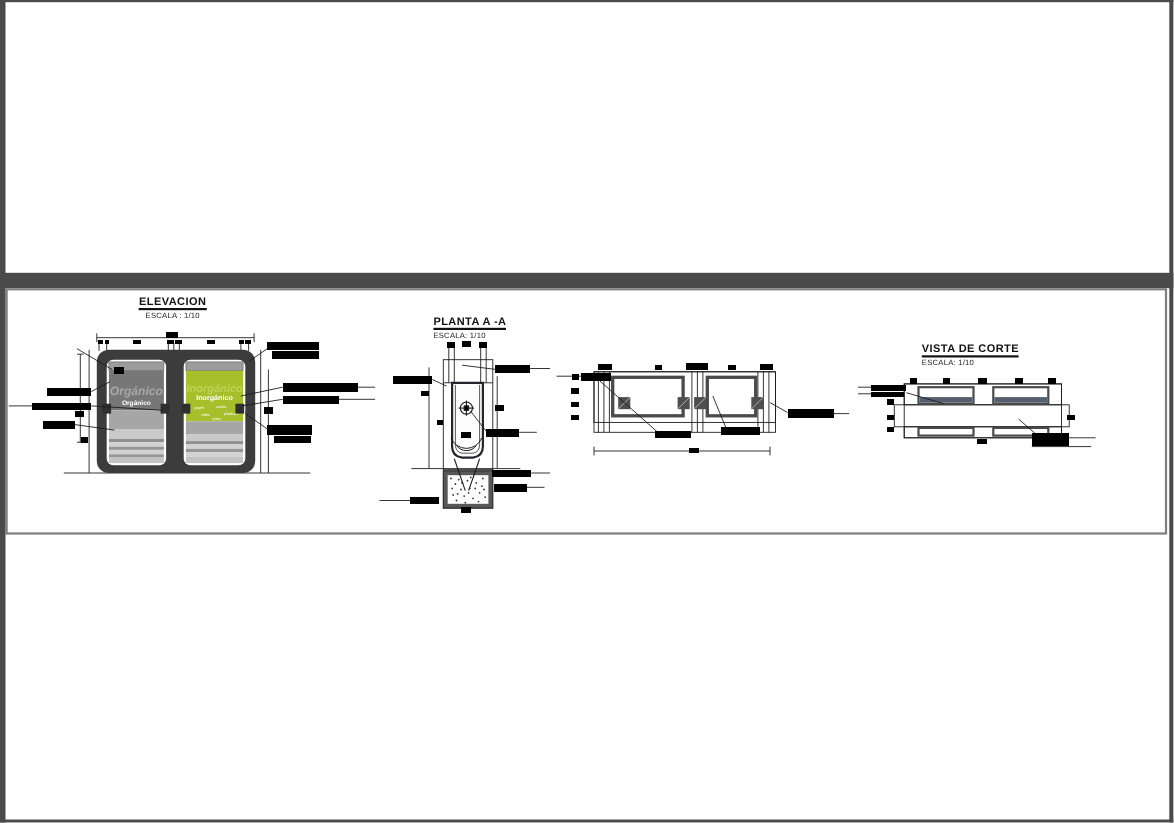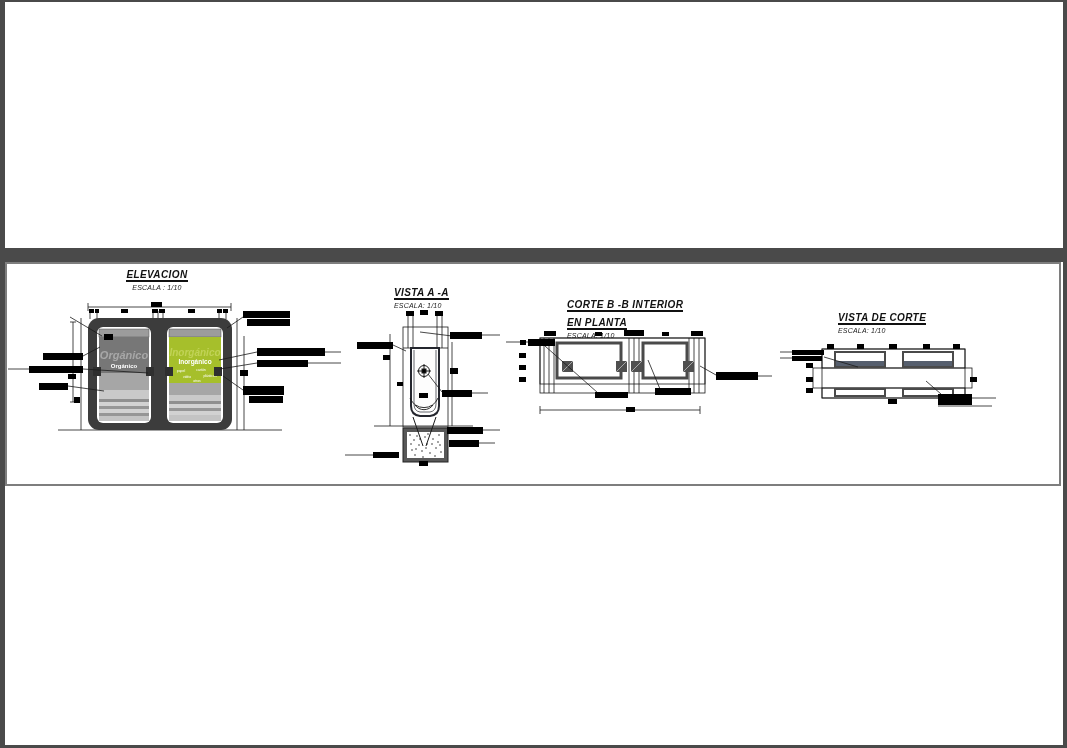--- a/index.html
+++ b/index.html
@@ -7,47 +7,42 @@
         font-family:"Liberation Sans",sans-serif;}
   .frame-strip{position:absolute;background:#4a4a4a;}
   #frame-left{left:0;top:0;width:5px;height:748px;}
   #frame-top{left:0;top:0;width:1067px;height:2px;}
   #frame-right{left:1063px;top:0;width:4px;height:748px;}
   #frame-bottom{left:0;top:745px;width:1067px;height:3px;}
   #separator{position:absolute;left:0;top:248px;width:1067px;height:14px;background:#4a4a4a;}
   #band{position:absolute;left:5px;top:262px;width:1052px;height:220px;background:#ffffff;
         border:2px solid #7e7e7e;}
   svg{position:absolute;left:0;top:0;}
-  .view-title{position:absolute;color:#111;font-style:italic;}
+  .view-title{position:absolute;color:#111;}
   .vt-main{font-size:10px;font-weight:bold;letter-spacing:0.4px;display:inline-block;
            border-bottom:2px solid #111;padding-bottom:0px;line-height:11px;}
   .vt-scale{font-size:7px;color:#222;letter-spacing:0.2px;line-height:9px;margin-top:1px;}
   #t-elev{left:107px;top:264px;width:100px;text-align:center;}
   #t-corta{left:394px;top:282px;}
   #t-cortb{left:567px;top:294px;}
   #t-vista{left:838px;top:307px;}
 </style>
 </head>
 <body>
 
 <div id="page">
   <div id="separator"></div>
   <div id="band"></div>
 
   <div class="view-title" id="t-elev">
     <span class="vt-main">ELEVACION</span>
     <div class="vt-scale">ESCALA : 1/10</div>
   </div>
   <div class="view-title" id="t-corta">
-    <span class="vt-main">VISTA A -A</span>
-    <div class="vt-scale">ESCALA: 1/10</div>
-  </div>
-  <div class="view-title" id="t-cortb">
-    <span class="vt-main">CORTE B -B INTERIOR</span><br>
-    <span class="vt-main">EN PLANTA</span>
+    <span class="vt-main">PLANTA A -A</span>
     <div class="vt-scale">ESCALA: 1/10</div>
   </div>
   <div class="view-title" id="t-vista">
     <span class="vt-main">VISTA DE CORTE</span>
     <div class="vt-scale">ESCALA: 1/10</div>
   </div>
 
   <svg width="1067" height="748" viewBox="0 0 1067 748">
 
     <g stroke-linecap="butt">

